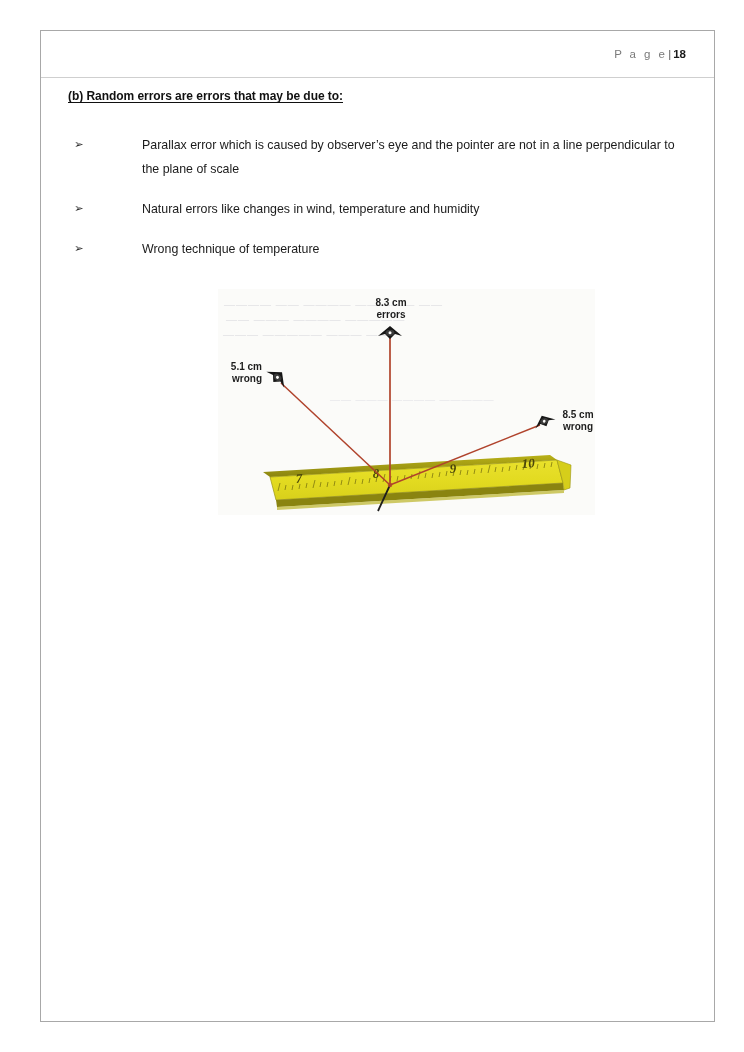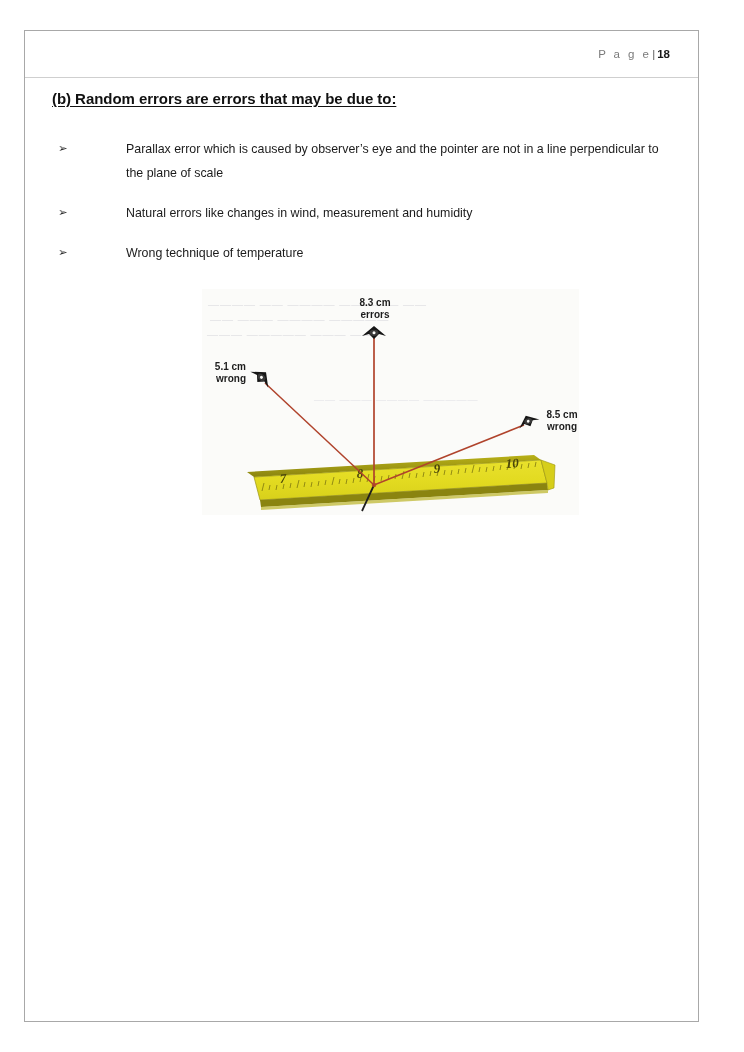--- a/index.html
+++ b/index.html
@@ -12,21 +12,21 @@
     height: 1052px;
     font-family: "Liberation Sans", sans-serif;
     color: #1a1a1a;
     overflow: hidden;
     position: relative;
   }
 
   
   .page-frame {
     position: absolute;
-    left: 24px;
+    left: 40px;
     top: 30px;
     width: 675px;
     height: 992px;
     border: 1px solid #a8a8a8;
     box-sizing: border-box;
     background: #ffffff;
   }
 
   
   .page-header {
@@ -52,21 +52,21 @@
 
   
   .content {
     position: absolute;
     left: 27px;
     top: 58px;
     width: 620px;
   }
 
   .section-heading {
-    font-size: 15px;
+    font-size: 12px;
     font-weight: bold;
     color: #111;
     text-decoration: underline;
     text-underline-offset: 2px;
     margin: 0 0 28px 0;
     line-height: 1.3;
     letter-spacing: -0.05px;
   }
 
   .bullet-list {
@@ -153,21 +153,21 @@
 
     <h2 class="section-heading">(b) Random errors are errors that may be due to:</h2>
 
     <ul class="bullet-list">
       <li class="bullet-row">
         <span class="bullet-marker">➢</span>
         <span class="bullet-text">Parallax error which is caused by observer’s eye and the pointer are not in a line perpendicular to the plane of scale</span>
       </li>
       <li class="bullet-row">
         <span class="bullet-marker">➢</span>
-        <span class="bullet-text">Natural errors like changes in wind, measurement and humidity</span>
+        <span class="bullet-text">Natural errors like changes in wind, temperature and humidity</span>
       </li>
       <li class="bullet-row">
         <span class="bullet-marker">➢</span>
         <span class="bullet-text">Wrong technique of temperature</span>
       </li>
     </ul>
 
     <div class="figure-wrap">
       <div class="figure-canvas"></div>
 

